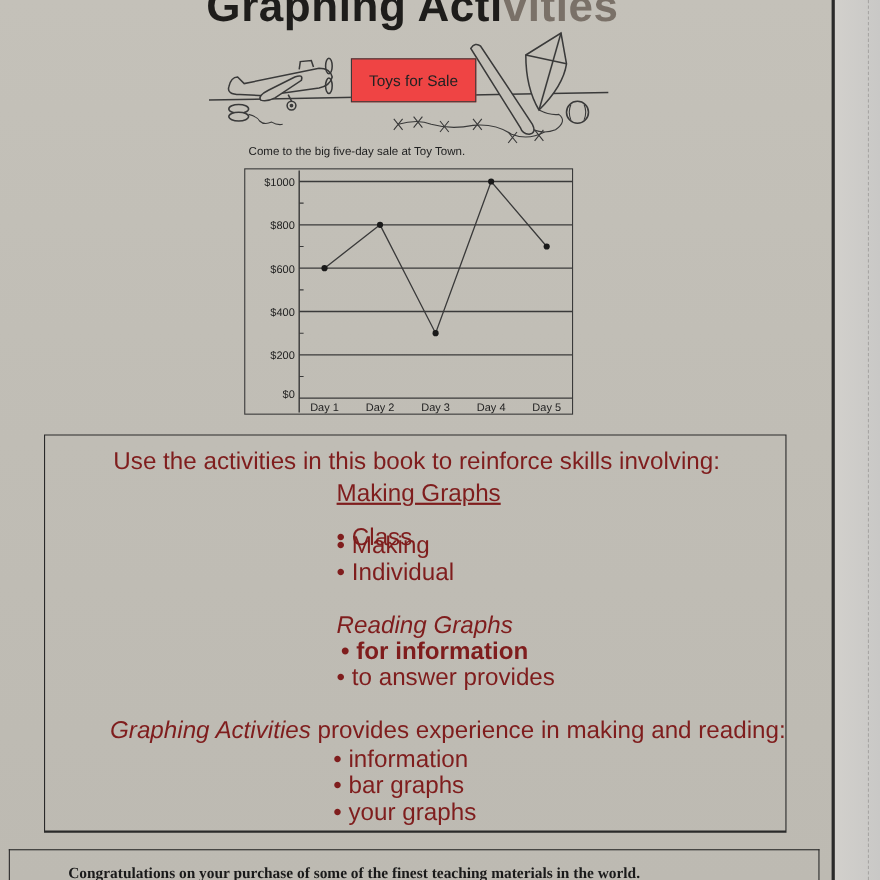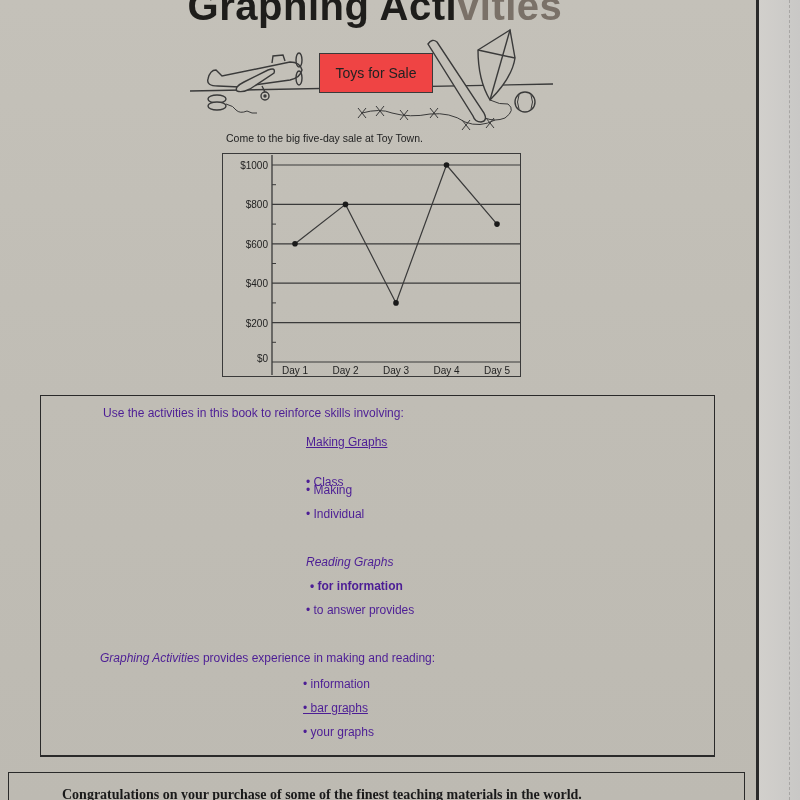--- a/index.html
+++ b/index.html
@@ -44,21 +44,21 @@
     .chart-frame {
       position: absolute; left: 222px; top: 153px; width: 299px; height: 224px;
       border: 1.5px solid #3a3a3a; box-sizing: border-box;
     }
     .chart-svg { position: absolute; left: 222px; top: 153px; }
     .info-box {
       position: absolute; left: 40px; top: 395px; width: 675px; height: 362px;
       border: 1.5px solid #2a2a2a; box-sizing: border-box;
       border-bottom-width: 2px;
     }
-    .txt { position: absolute; font-size: 12px; color: #4c1d95; white-space: nowrap; }
+    .txt { position: absolute; font-size: 22px; color: #7f1d1d; white-space: nowrap; }
     .txt i { font-style: italic; }
     .bottom-box {
       position: absolute; left: 8px; top: 772px; width: 737px; height: 40px;
       border: 1.5px solid #2a2a2a; border-bottom: none; box-sizing: border-box;
     }
     .congrats {
       position: absolute; left: 62px; top: 787px;
       font-family: "Liberation Serif", serif; font-weight: bold; font-size: 14px; color: #1a1a1a;
       white-space: nowrap;
     }
@@ -154,17 +154,17 @@
 <div class="txt" style="left:103px; top:406px;">Use the activities in this book to reinforce skills involving:</div>
 <div class="txt" style="left:306px; top:435px;text-decoration:underline;">Making Graphs</div>
 <div class="txt" style="left:306px; top:459px;margin-top:16px;">• Class</div>
 <div class="txt" style="left:306px; top:483px;">• Making</div>
 <div class="txt" style="left:306px; top:507px;">• Individual</div>
 <div class="txt" style="left:306px; top:555px;font-style:italic;">Reading Graphs</div>
 <div class="txt" style="left:310px; top:579px;font-weight:bold;">• for information</div>
 <div class="txt" style="left:306px; top:603px;">• to answer provides</div>
 <div class="txt" style="left:100px; top:651px;text-align:right;"><i>Graphing Activities</i><span> provides experience in making and reading:</span></div>
 <div class="txt" style="left:303px; top:677px;">•  information</div>
-<div class="txt" style="left:303px; top:701px;text-decoration:underline;">• bar graphs</div>
+<div class="txt" style="left:303px; top:701px;">• bar graphs</div>
 <div class="txt" style="left:303px; top:725px;">• your graphs</div>
 
 <div class="bottom-box"></div>
 <div class="congrats">Congratulations on your purchase of some of the finest teaching materials in the world.</div>
 
 </body></html>

